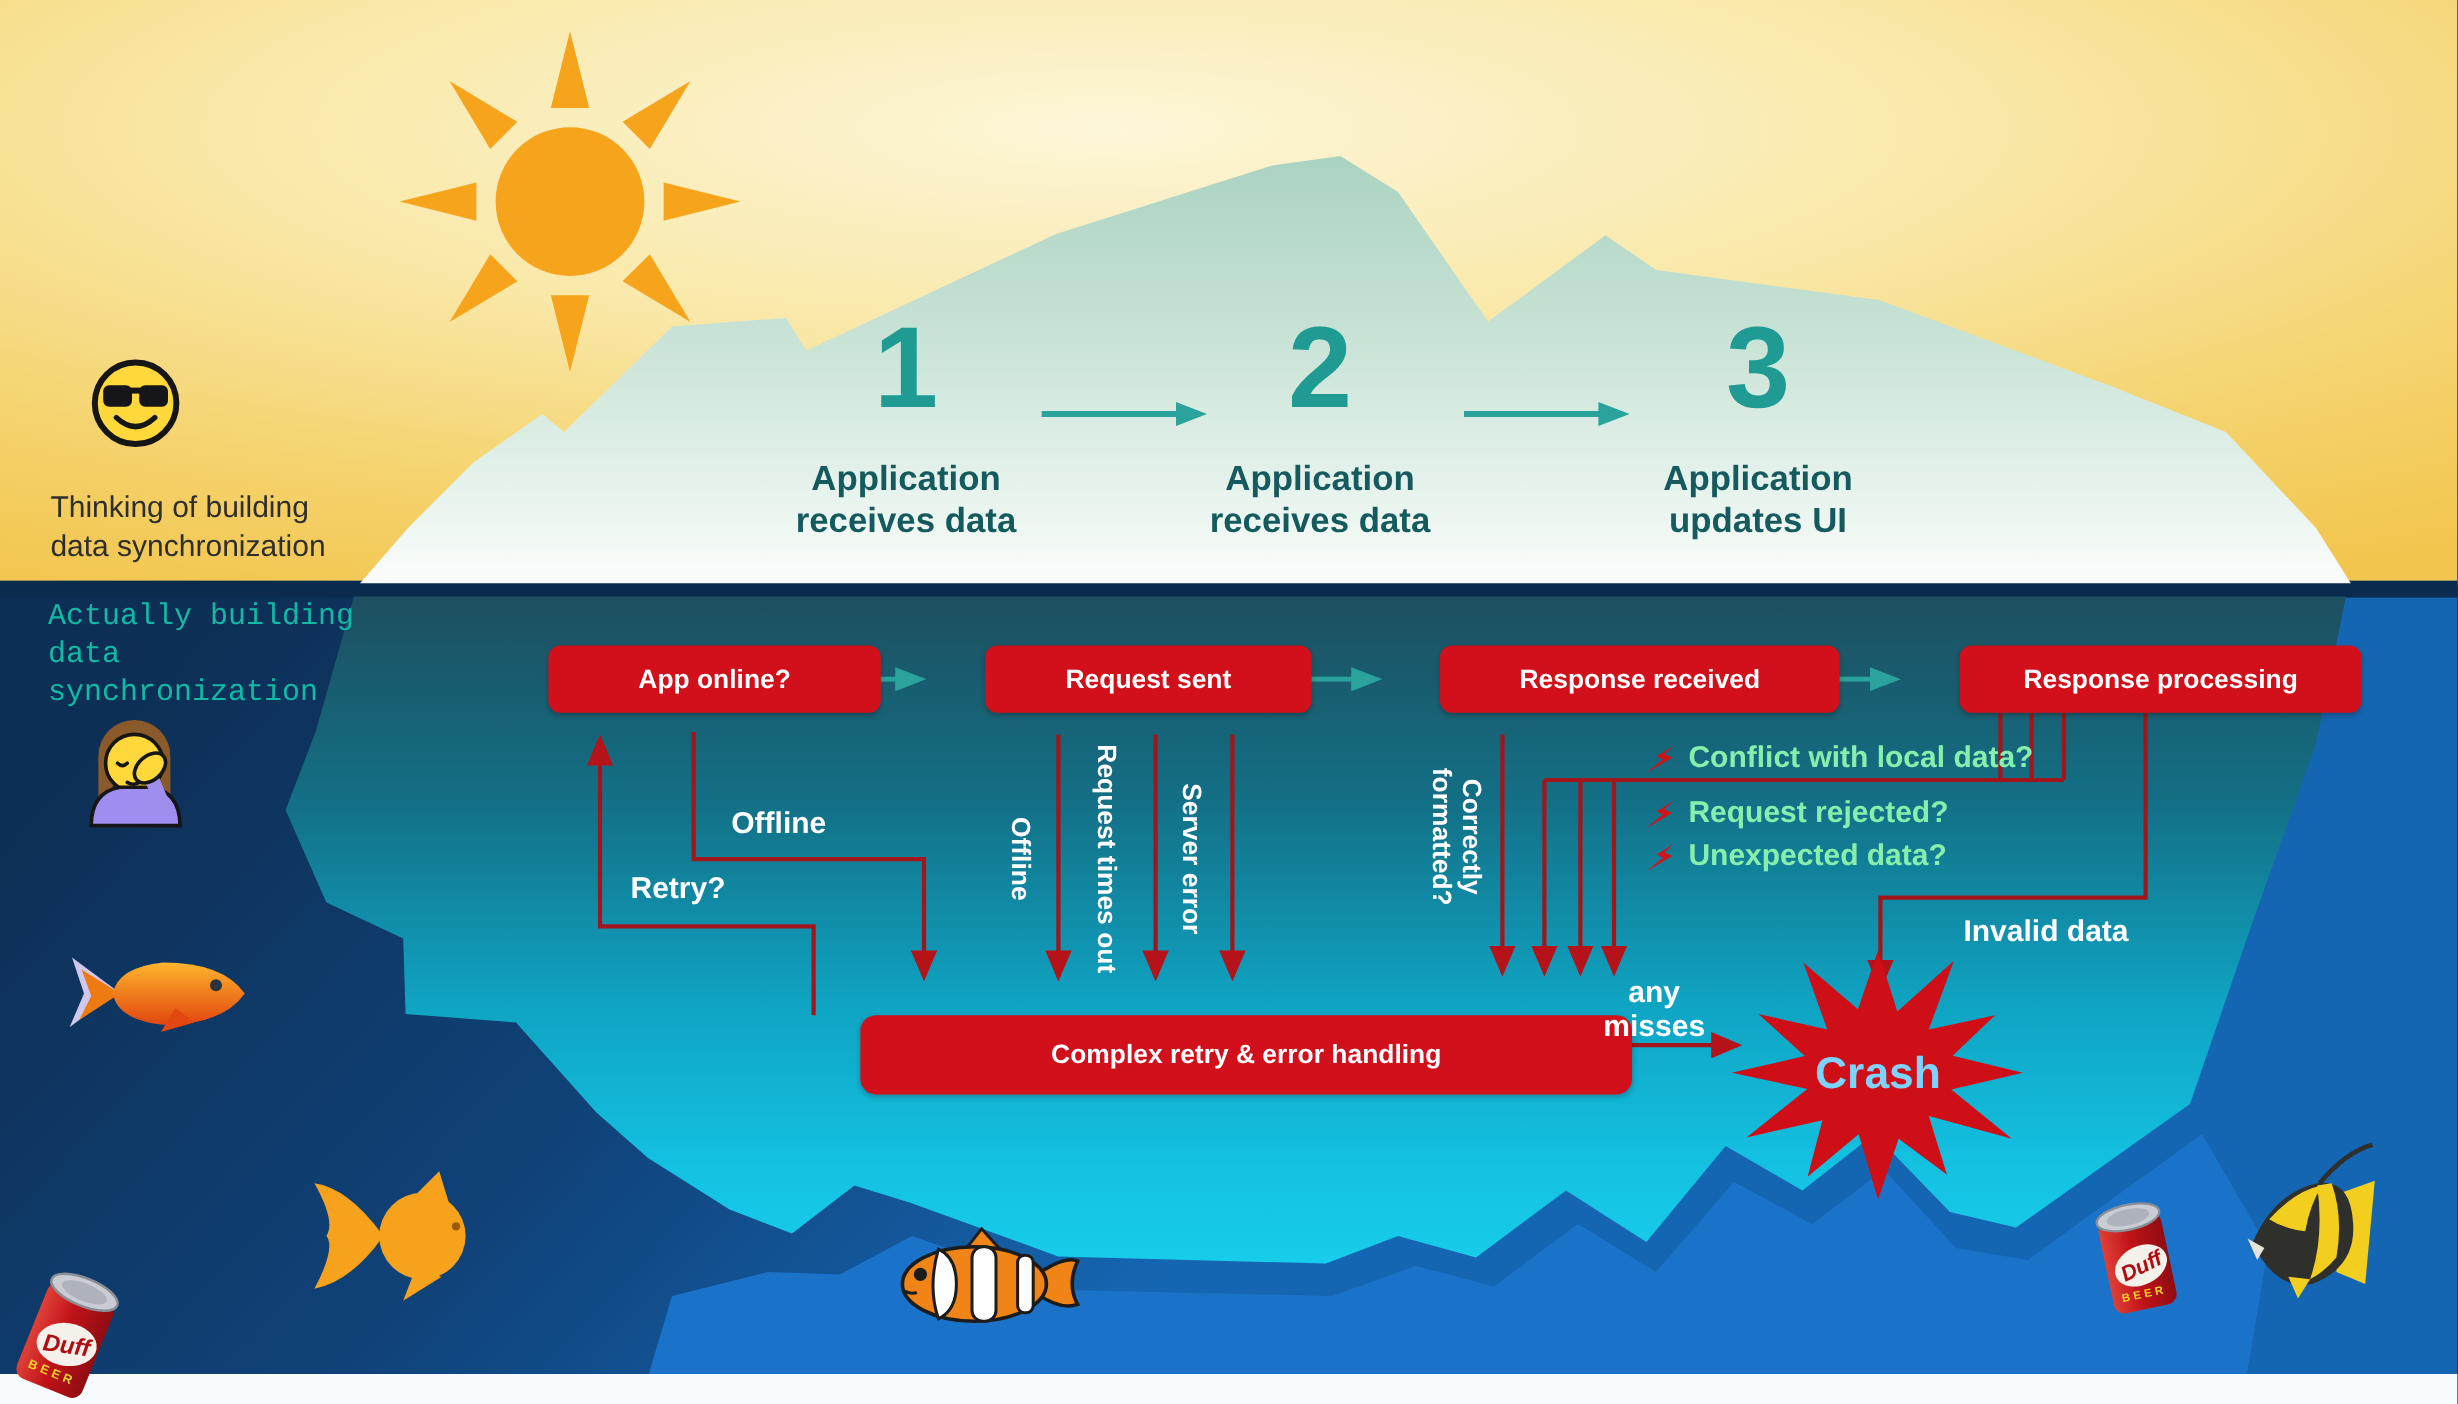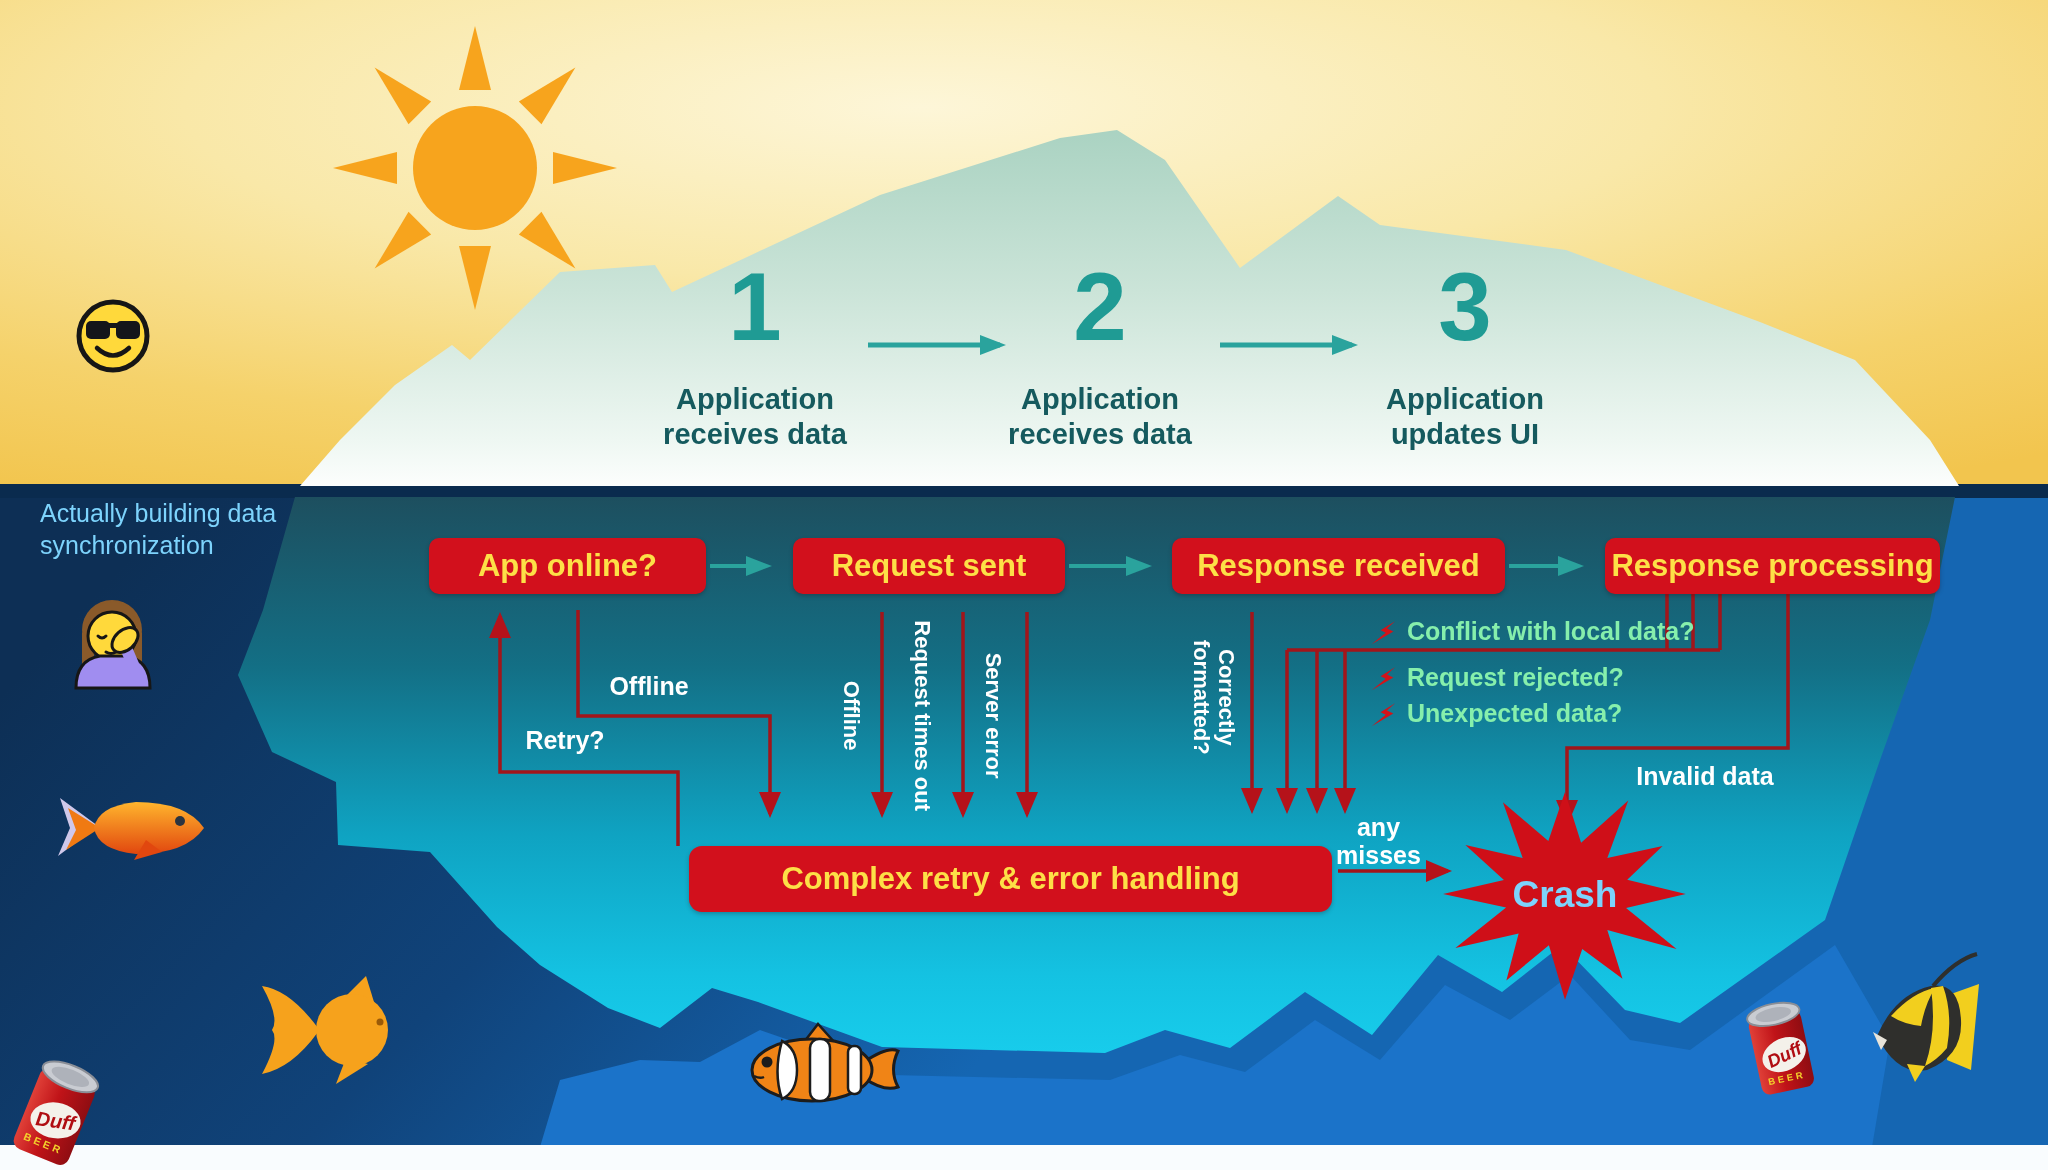--- a/index.html
+++ b/index.html
@@ -2,26 +2,26 @@
 <html><head>
 <meta charset="utf-8">
 <style>
   html,body{margin:0;padding:0;background:#222;}
   #stage{position:relative;width:2048px;height:1170px;overflow:hidden;
          font-family:"Liberation Sans",sans-serif;}
   #scene{position:absolute;left:0;top:0;}
   .abs{position:absolute;}
   .cap{font-size:25px;line-height:1.26;font-weight:500;}
   .cap-top{color:#2e2e2e;}
-  .cap-bottom{color:#7dd3fc;}
+  .cap-bottom{color:#14b8a6;font-family:Liberation Mono, monospace;}
   .stepnum{font-size:96px;font-weight:700;color:#1f9b94;text-align:center;}
   .steplab{font-size:29px;font-weight:700;color:#155a5e;text-align:center;line-height:1.22;}
-  .flowbox{background:#d2101c;border-radius:10px;color:#fde047;font-weight:700;
-           font-size:31px;display:flex;align-items:center;justify-content:center;
-           box-shadow:0 2px 4px rgba(40,0,0,.25);}
+  .flowbox{background:#d2101c;border-radius:10px;color:#ffffff;font-weight:700;
+           font-size:22px;display:flex;align-items:center;justify-content:center;
+           box-shadow:0 2px 4px rgba(40,0,0,.25);margin-left:28px;}
   .wlab{color:#fff;font-weight:700;font-size:25px;text-align:center;line-height:1.12;}
   .vlab{color:#fff;font-weight:700;font-size:22px;text-align:center;line-height:1.15;
         transform:rotate(90deg);transform-origin:center;}
   .qlab{color:#86efac;font-weight:700;font-size:25px;white-space:nowrap;}
   .crash-lab{color:#7dd3fc;font-weight:700;font-size:37px;text-align:center;}
 </style>
 </head>
 <body>
 
 <div id="stage">
@@ -205,20 +205,21 @@
       <path d="M10,0 L0,11 L5,12 L-4,25 L11,9 L5,8 Z" transform="translate(1384,618) rotate(16) scale(1.15)"></path>
       <path d="M10,0 L0,11 L5,12 L-4,25 L11,9 L5,8 Z" transform="translate(1384,664) rotate(16) scale(1.15)"></path>
       <path d="M10,0 L0,11 L5,12 L-4,25 L11,9 L5,8 Z" transform="translate(1384,700) rotate(16) scale(1.15)"></path>
     </g>
 
     <g transform="translate(1565,894) scale(1.15,0.98)">
       <polygon fill="#cf0f18" points="105,0 53.1,14.2 97,56 36.8,36.8 50,86.6 15,56 0,108 -14,52.2 -51,88.3 -40.3,40.3 -95.3,55 -51.2,13.7 -106,0 -53.1,-14.2 -86.6,-50 -36.8,-36.8 -54,-93.5 -14.5,-54.1 0,-104 14,-52.2 55,-95.3 36.8,-36.8 84.9,-49 54.1,-14.5"></polygon>
     </g>
   </svg>
 
+  <div class="abs cap cap-top" style="left:42px;top:408px;width:250px;">Thinking of building data synchronization</div>
 
   <div class="abs cap cap-bottom" style="left:40px;top:498px;width:262px;">Actually building data synchronization</div>
 
   <div class="abs stepnum" style="left:675px;top:252px;width:160px;">1</div>
   <div class="abs steplab" style="left:635px;top:382px;width:240px;">Application receives data</div>
 
   <div class="abs stepnum" style="left:1020px;top:252px;width:160px;">2</div>
   <div class="abs steplab" style="left:980px;top:382px;width:240px;">Application receives data</div>
 
   <div class="abs stepnum" style="left:1385px;top:252px;width:160px;">3</div>

